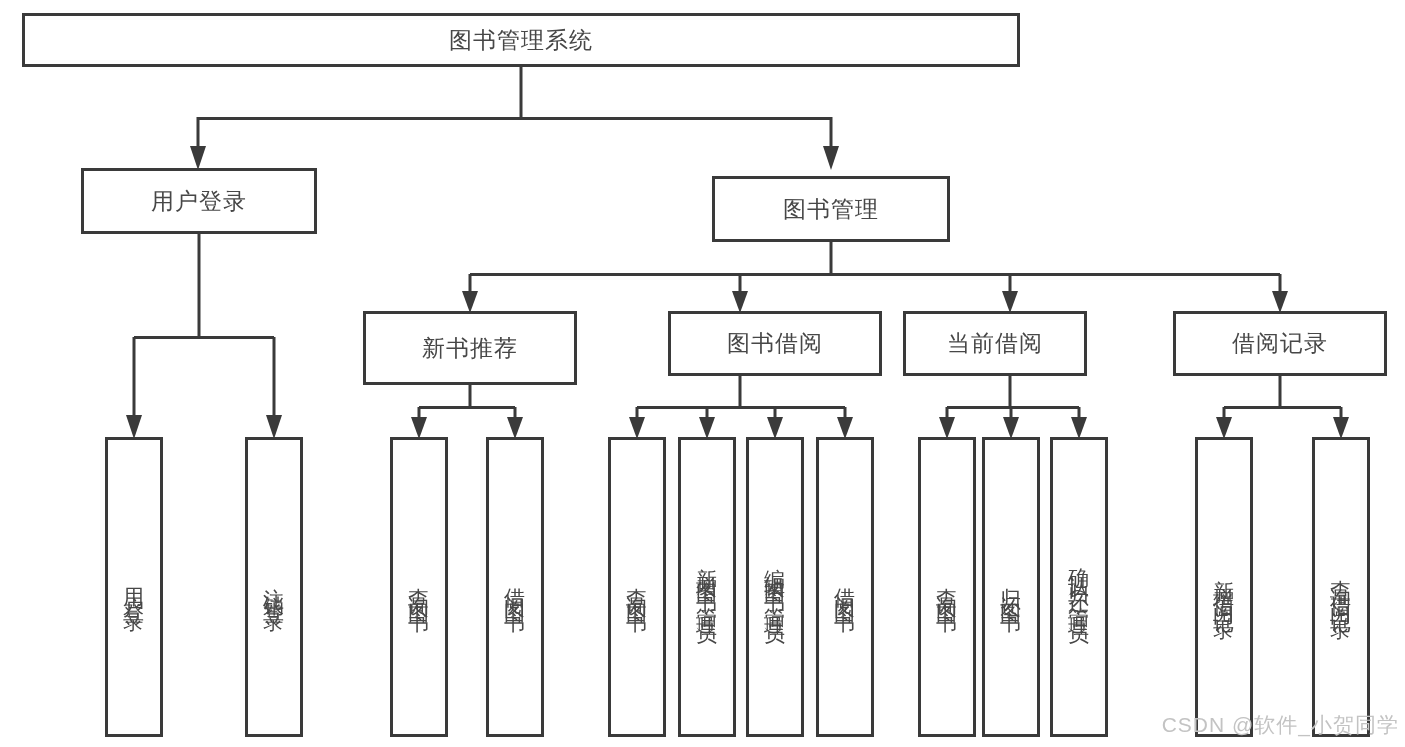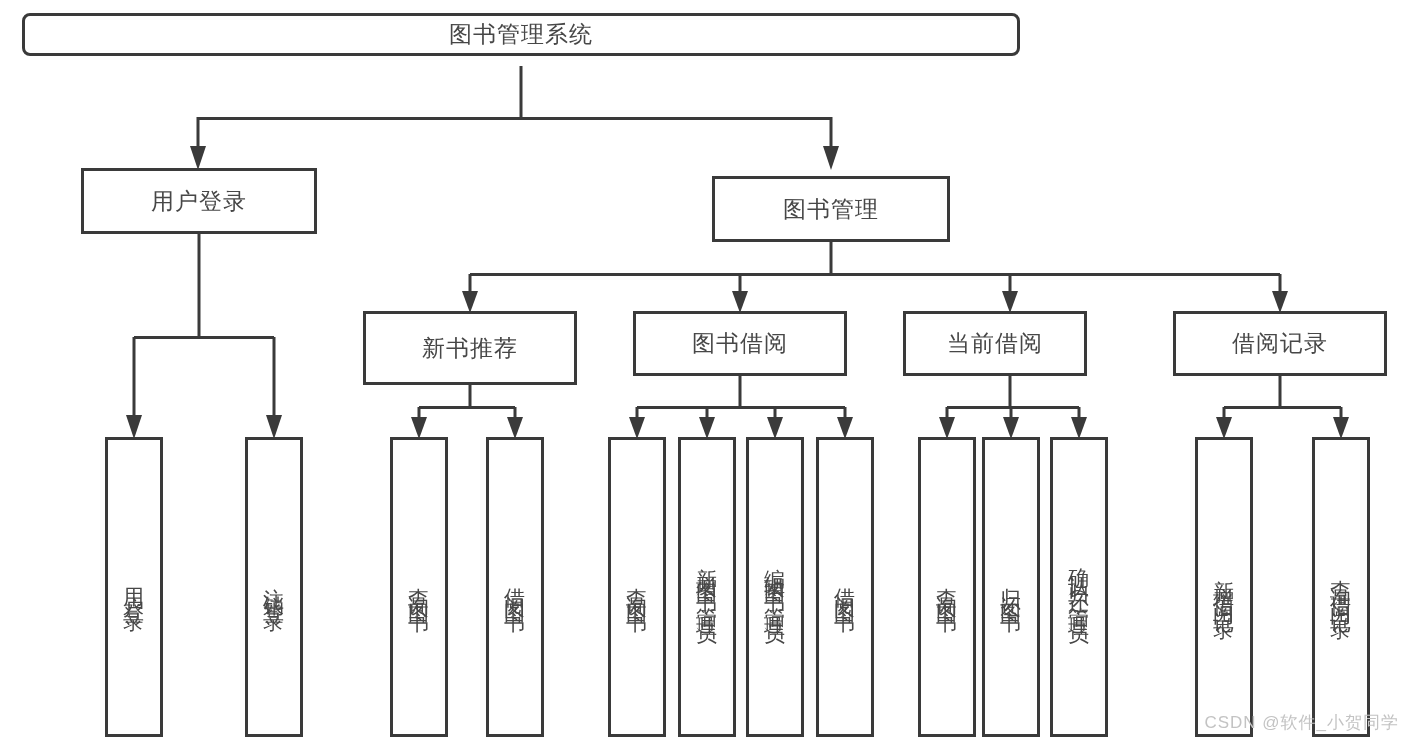--- a/index.html
+++ b/index.html
@@ -43,21 +43,21 @@
     text-orientation: mixed;
     font-size: 21px;
     letter-spacing: 8px;
     line-height: 1;
     color: #474747;
   }
   .watermark {
     position: absolute;
     right: 6px;
     top: 711px;
-    font-size: 17px;
+    font-size: 21px;
     color: #c3c3c3;
     letter-spacing: 1px;
     white-space: nowrap;
     z-index: 5;
   }
   .wire { stroke: #3a3a3a; stroke-width: 3; fill: none; }
   .head { fill: #3a3a3a; stroke: none; }
 </style>
 </head>
 <body>
@@ -107,35 +107,35 @@
       <polygon class="head" points="1071,417 1087,417 1079,439"></polygon>
     </g>
 
     <g>
       <path class="wire" d="M1280 374 V406 M1224 407.5 H1341 M1224 407 V421 M1341 407 V421"></path>
       <polygon class="head" points="1216,417 1232,417 1224,439"></polygon>
       <polygon class="head" points="1333,417 1349,417 1341,439"></polygon>
     </g>
   </svg>
 
-  <div class="box" style="left:22px; top:13px; width:998px; height:43px;border-radius:8px;">
+  <div class="box" style="left:22px; top:13px; width:998px; height:54px;">
     <span class="hlabel">图书管理系统</span>
   </div>
 
   <div class="box" style="left:81px; top:168px; width:236px; height:66px;">
     <span class="hlabel">用户登录</span>
   </div>
   <div class="box" style="left:712px; top:176px; width:238px; height:66px;">
     <span class="hlabel">图书管理</span>
   </div>
 
   <div class="box" style="left:363px; top:311px; width:214px; height:74px;">
     <span class="hlabel">新书推荐</span>
   </div>
-  <div class="box" style="left:633px; top:311px; width:214px; height:65px;">
+  <div class="box" style="left:668px; top:311px; width:214px; height:65px;">
     <span class="hlabel">图书借阅</span>
   </div>
   <div class="box" style="left:903px; top:311px; width:184px; height:65px;">
     <span class="hlabel">当前借阅</span>
   </div>
   <div class="box" style="left:1173px; top:311px; width:214px; height:65px;">
     <span class="hlabel">借阅记录</span>
   </div>
 
   <div class="box leaf" style="left:105px; top:437px;">

